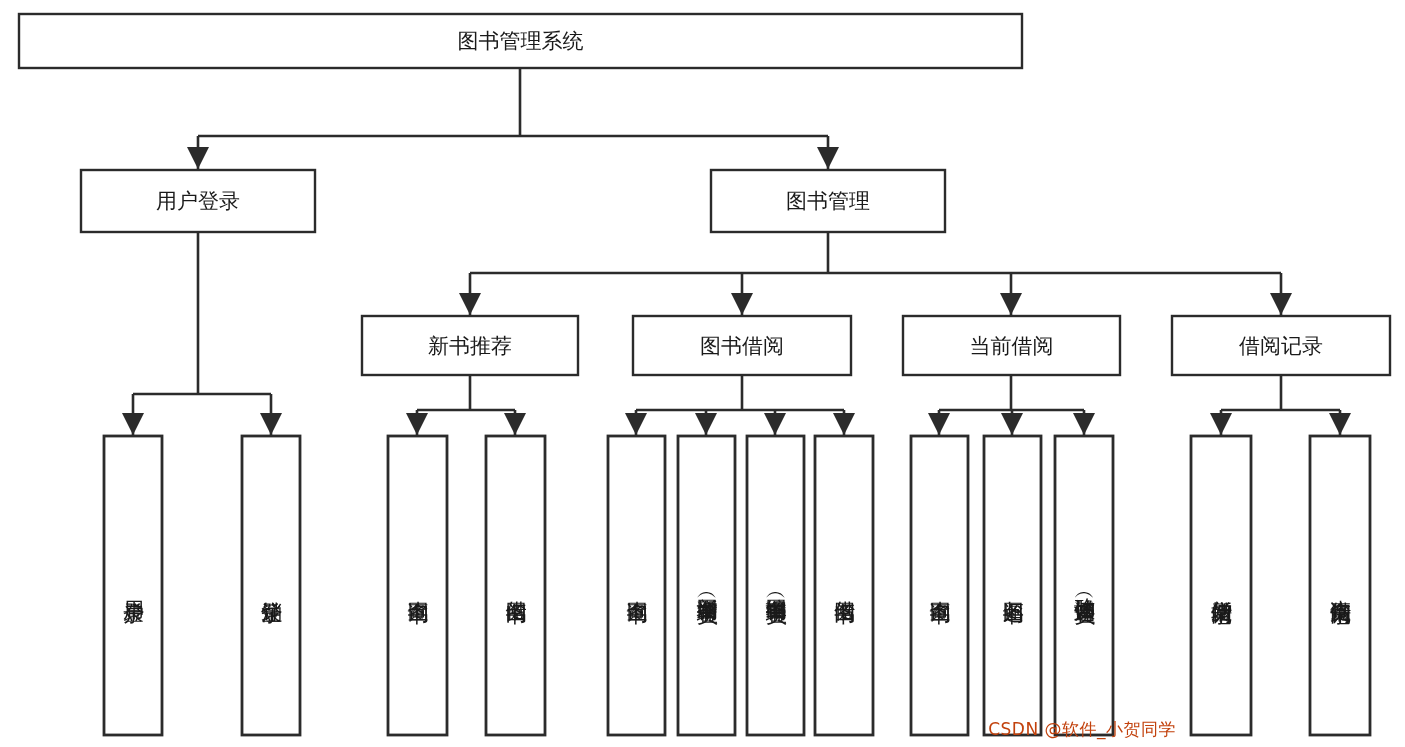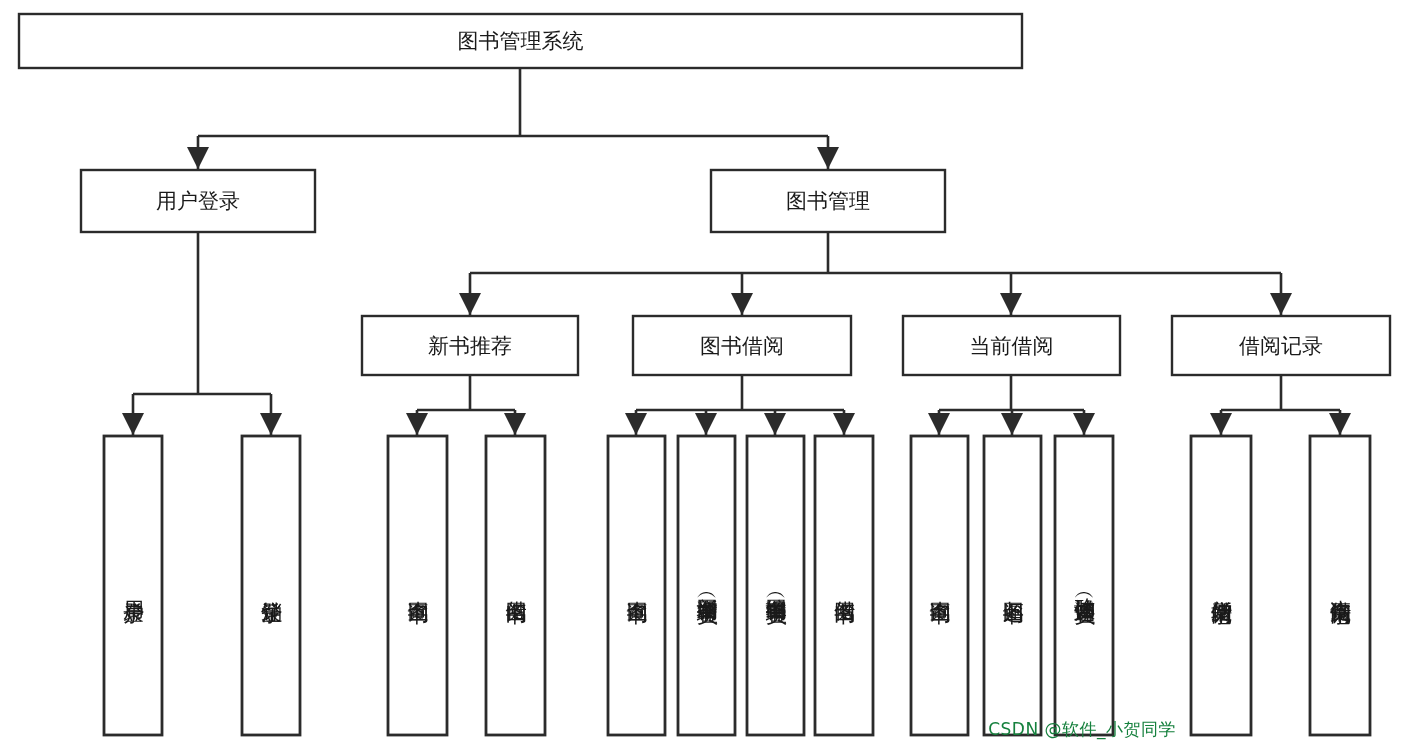--- a/index.html
+++ b/index.html
@@ -64,21 +64,21 @@
     color: #1a1a1a;
     font-family: "DejaVu Sans", "Liberation Sans", sans-serif;
     white-space: nowrap;
     pointer-events: none;
   }
   .watermark {
     position: absolute;
     right: 8px;
     bottom: 6px;
     font-size: 17px;
-    color: #15803d;
+    color: #c2410c;
     font-family: "DejaVu Sans", "Liberation Sans", sans-serif;
     letter-spacing: 0.5px;
     white-space: nowrap;
     text-align: right;
   }
 </style>
 </head>
 <body>
 
 <div id="diagram-root">

